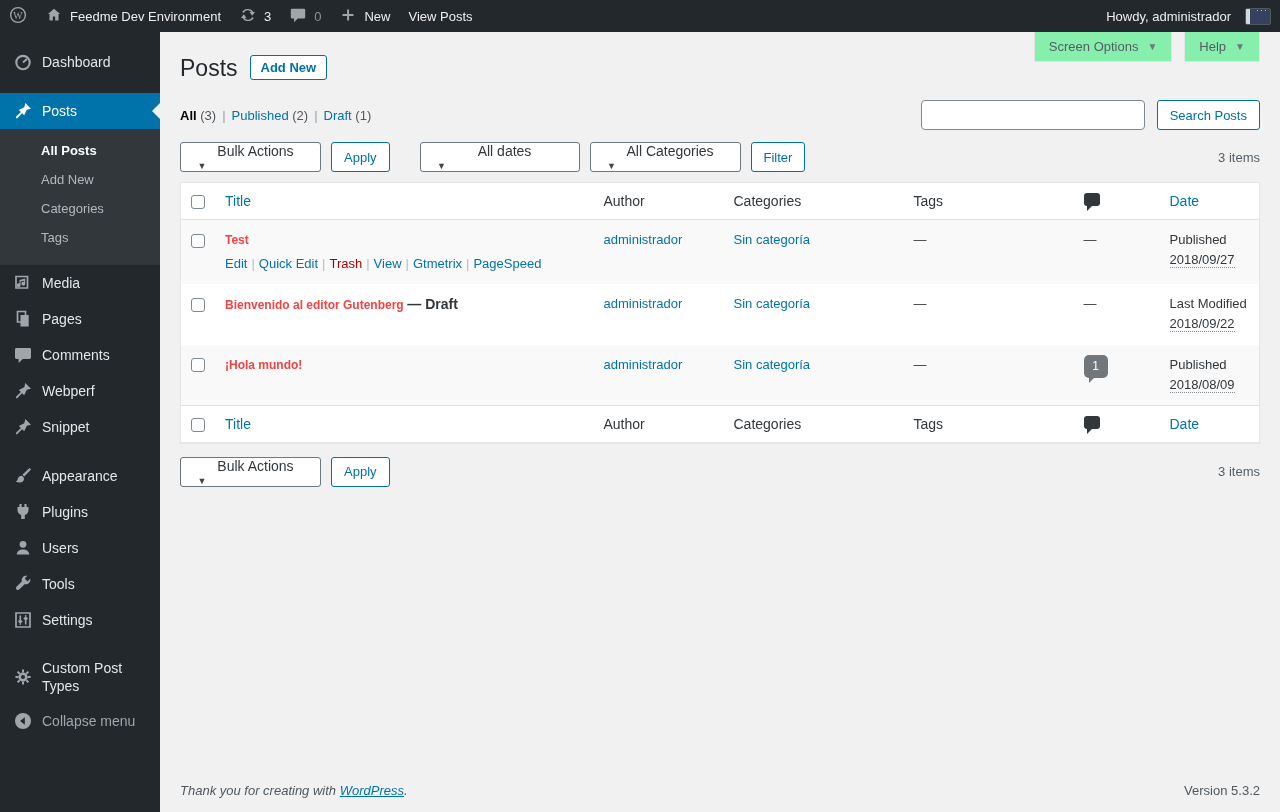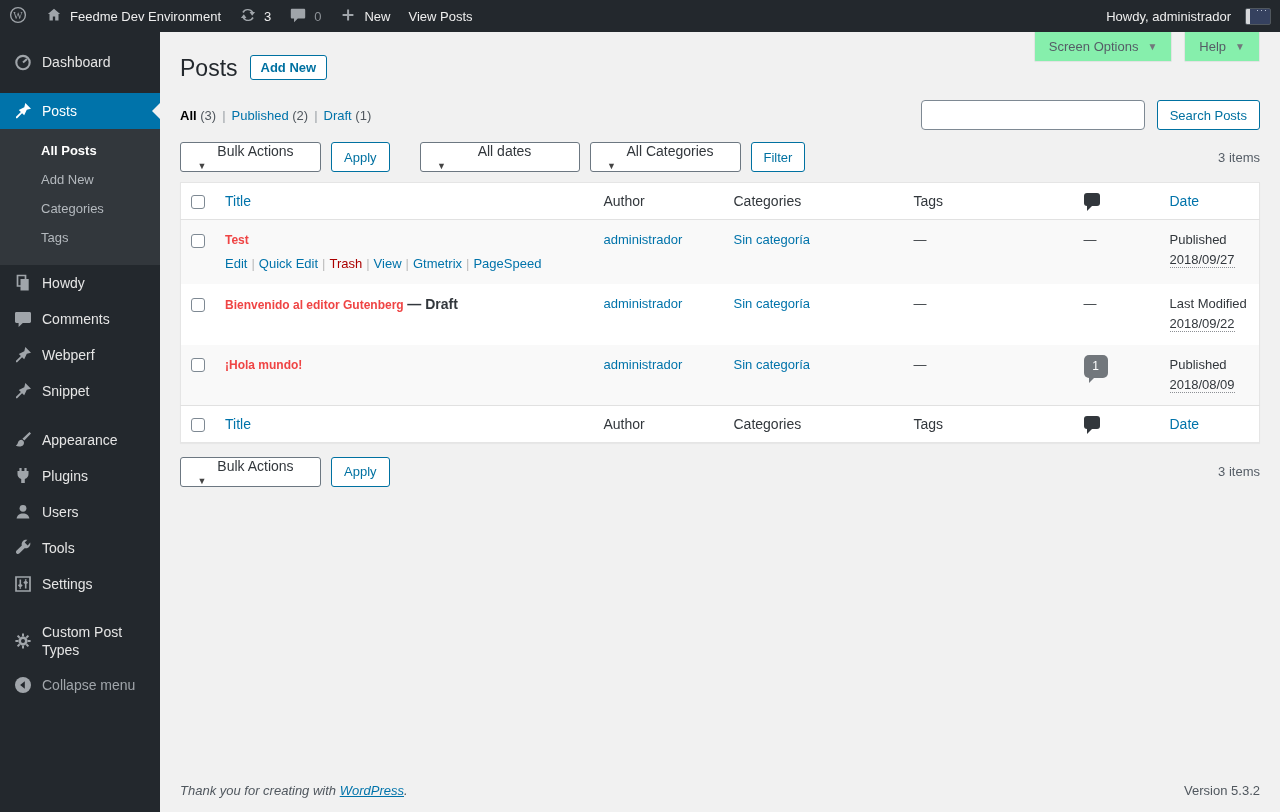--- a/index.html
+++ b/index.html
@@ -229,24 +229,31 @@
       <span>Posts</span>
     </div>
     <ul class="submenu">
       <li class="active">All Posts</li>
       <li class="">Add New</li>
       <li class="">Categories</li>
       <li class="">Tags</li>
     </ul>
     <div class="menu-item">
       <svg viewBox="0 0 20 20" width="20" height="20" aria-hidden="true">
+        <path d="M3 3.5h11.5V15H3z" fill="none" stroke="currentColor" stroke-width="1.7"></path>
+        <path d="M12.2 5.6v5.1a1.9 1.9 0 1 1-1.1-1.7V7.7L7.6 8.6v3.7a1.9 1.9 0 1 1-1.1-1.7V6.9z" fill="currentColor"></path>
+      </svg>
+      <span>Media</span>
+    </div>
+    <div class="menu-item">
+      <svg viewBox="0 0 20 20" width="20" height="20" aria-hidden="true">
         <path d="M4.5 2.5h8V13h-8z" fill="none" stroke="currentColor" stroke-width="1.7"></path>
         <path d="M7.5 6h8.2v11.5H7.5z" fill="currentColor"></path>
       </svg>
-      <span>Howdy</span>
+      <span>Pages</span>
     </div>
     <div class="menu-item">
       <svg viewBox="0 0 20 20" width="20" height="20" aria-hidden="true">
         <path d="M3.4 3h13.2c.8 0 1.4.6 1.4 1.4v8.2c0 .8-.6 1.4-1.4 1.4H9.8L5.6 18v-4H3.4c-.8 0-1.4-.6-1.4-1.4V4.4C2 3.6 2.6 3 3.4 3z" fill="currentColor"></path>
       </svg>
       <span>Comments</span>
     </div>
     <div class="menu-item">
       <svg viewBox="0 0 20 20" width="20" height="20" aria-hidden="true">
         <path d="M12.3 2 18 7.7l-4.2 1.1-2.6 5.5-2.1-2.1-4.9 5H3v-1.4l4.9-4.8-2.1-2.1 5.5-2.6z" fill="currentColor"></path>

